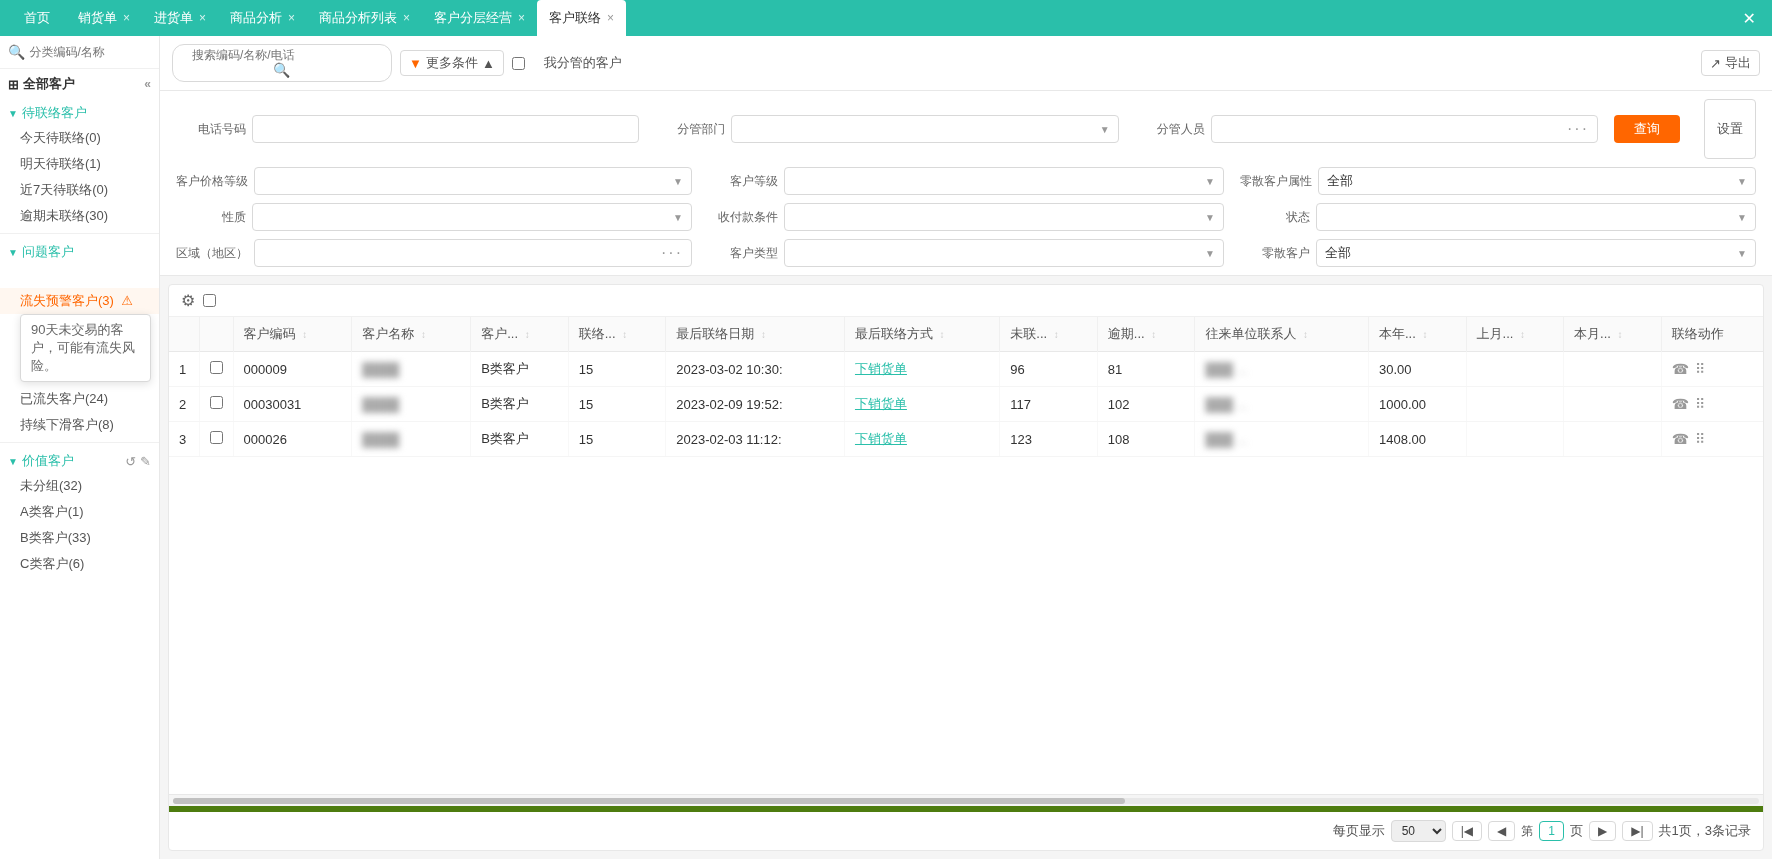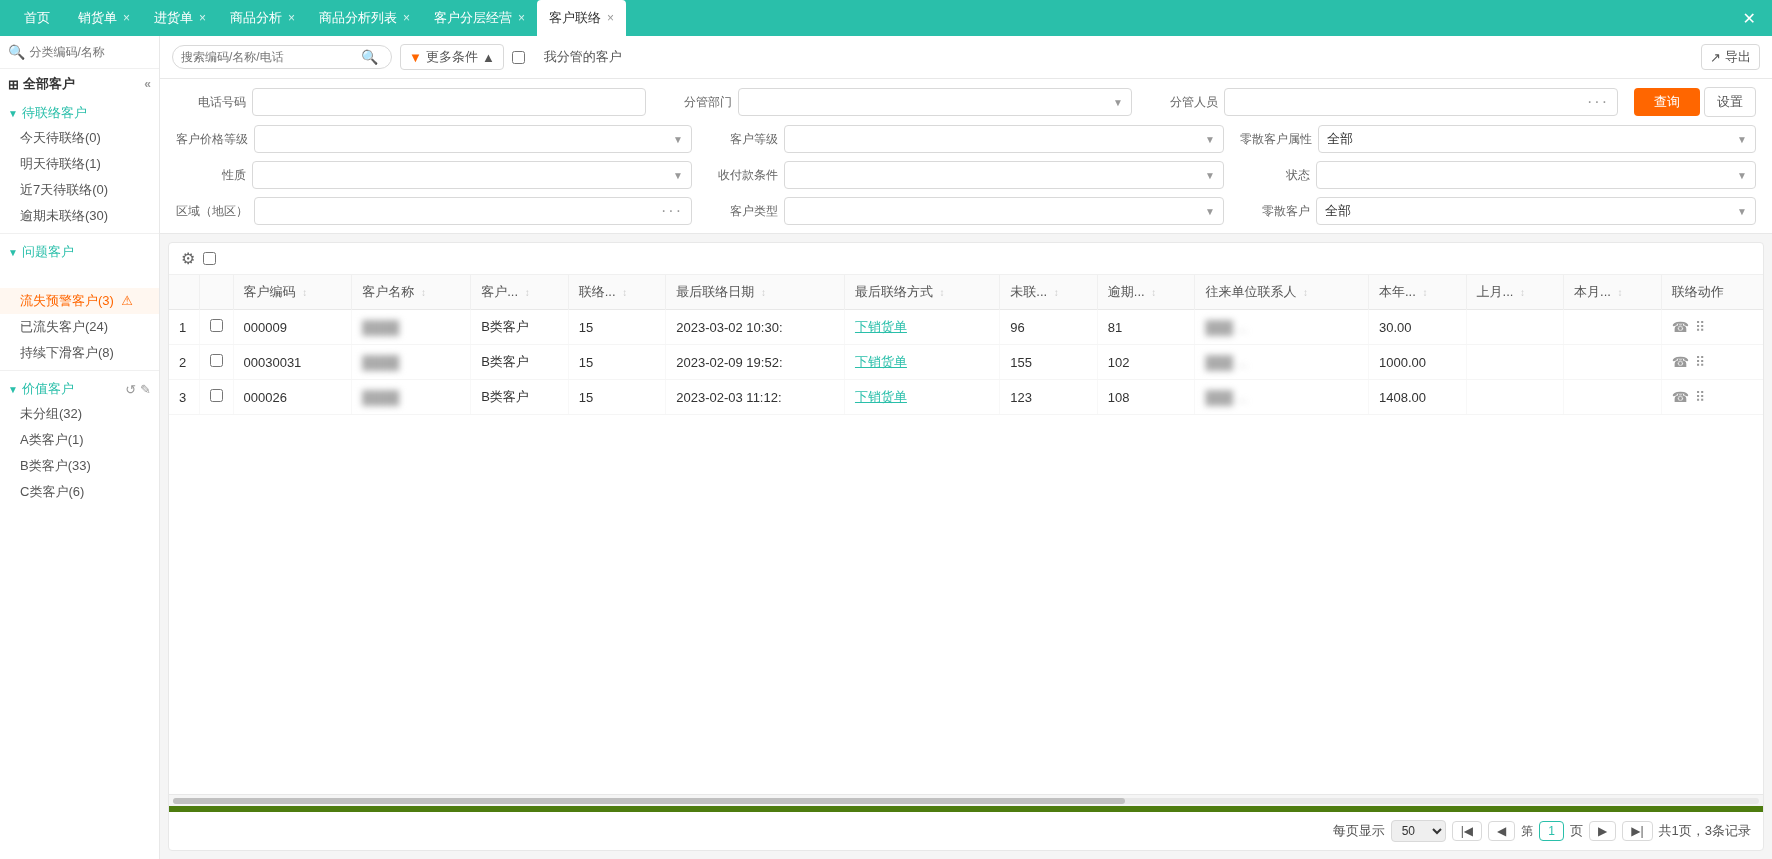--- a/index.html
+++ b/index.html
@@ -138,20 +138,21 @@
       border-bottom: 1px solid #e8e8e8;
       gap: 8px;
     }
     .search-input-wrap {
       display: flex;
       align-items: center;
       border: 1px solid #d9d9d9;
       border-radius: 12px;
       padding: 3px 8px;
       width: 220px;
+      flex-direction: column;
     }
     .search-input-wrap input {
       border: none;
       outline: none;
       font-size: 12px;
       color: #999;
       width: 180px;
     }
     .search-icon-btn { color: #ff6600; cursor: pointer; font-size: 14px; }
     .more-conditions-btn {
@@ -236,37 +237,37 @@
       align-items: center;
       justify-content: space-between;
       cursor: pointer;
     }
     .filter-select-arrow { color: #999; font-size: 10px; }
     .filter-more { color: #999; cursor: pointer; font-size: 16px; letter-spacing: 2px; }
 
     .filter-actions {
       display: flex;
       align-items: center;
-      gap: 4px;
+      gap: 24px;
     }
     .btn-query {
       background: #ff6600;
       color: white;
       border: none;
       border-radius: 4px;
       padding: 5px 20px;
       cursor: pointer;
       font-size: 13px;
     }
     .btn-settings {
       background: white;
       color: #555;
       border: 1px solid #d9d9d9;
       border-radius: 4px;
-      padding: 5px 12px;
+      padding: 20px 12px;
       cursor: pointer;
       font-size: 13px;
     }
 
     
     .table-area {
       flex: 1;
       background: white;
       margin: 8px;
       border: 1px solid #e8e8e8;
@@ -451,20 +452,23 @@
 
     <div class="sidebar-divider"></div>
 
     <div class="sidebar-group-title">
       <span class="arrow">▼</span>
       <span>问题客户</span>
     </div>
     <div class="sidebar-item active">
       <span>流失预警客户(3)</span>
       <span style="color:#ff6600; margin-left:4px;">⚠</span>
+    </div>
+    <div class="tooltip-box">
+      <span>90天未交易的客户，可能有流失风险。</span>
     </div>
     <div class="sidebar-item">
       <span>已流失客户(24)</span>
     </div>
     <div class="sidebar-item">
       <span>持续下滑客户(8)</span>
     </div>
 
     <div class="sidebar-divider"></div>
 
@@ -699,21 +703,21 @@
               </tr>
               <tr>
                 <td>2</td>
                 <td><input type="checkbox" style=""></td>
                 <td>00030031</td>
                 <td><span style="filter:blur(3px);color:#aaa;">████</span></td>
                 <td>B类客户</td>
                 <td>15</td>
                 <td>2023-02-09 19:52:</td>
                 <td><span class="link-text">下销货单</span></td>
-                <td>155</td>
+                <td>117</td>
                 <td>102</td>
                 <td><span style="filter:blur(3px);color:#aaa;">███ ...</span></td>
                 <td>1000.00</td>
                 <td></td>
                 <td></td>
                 <td>
                   <span class="action-icons">
                     <span class="action-icon">☎</span>
                     <span class="action-icon">⠿</span>
                   </span>

